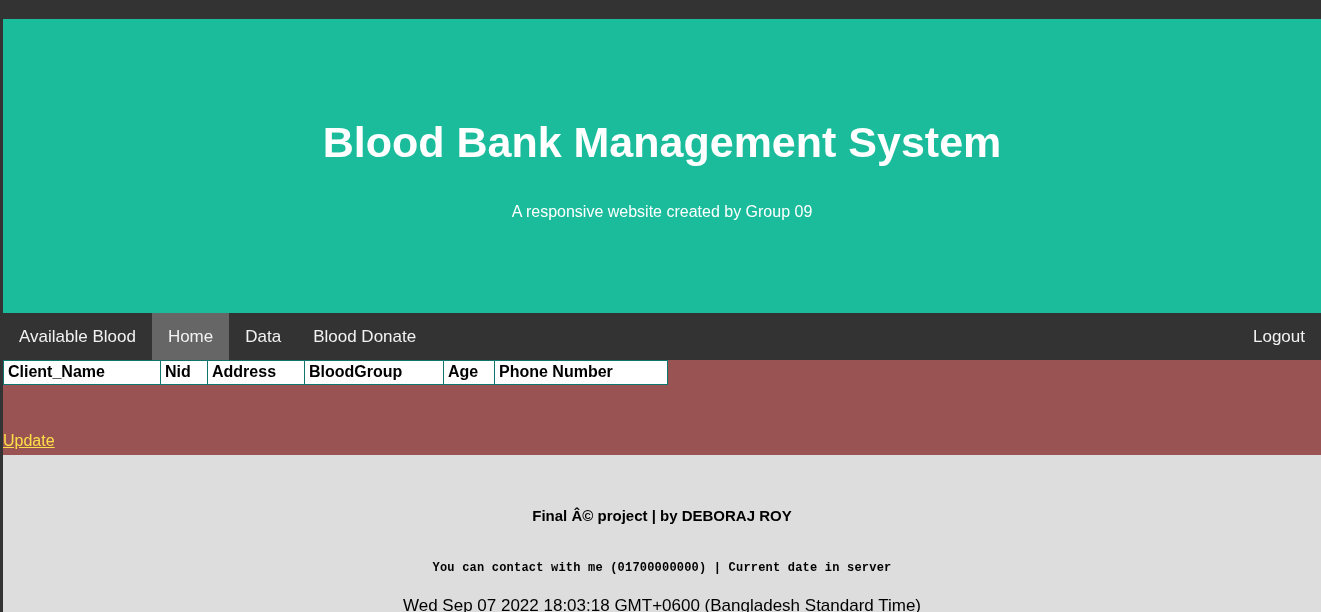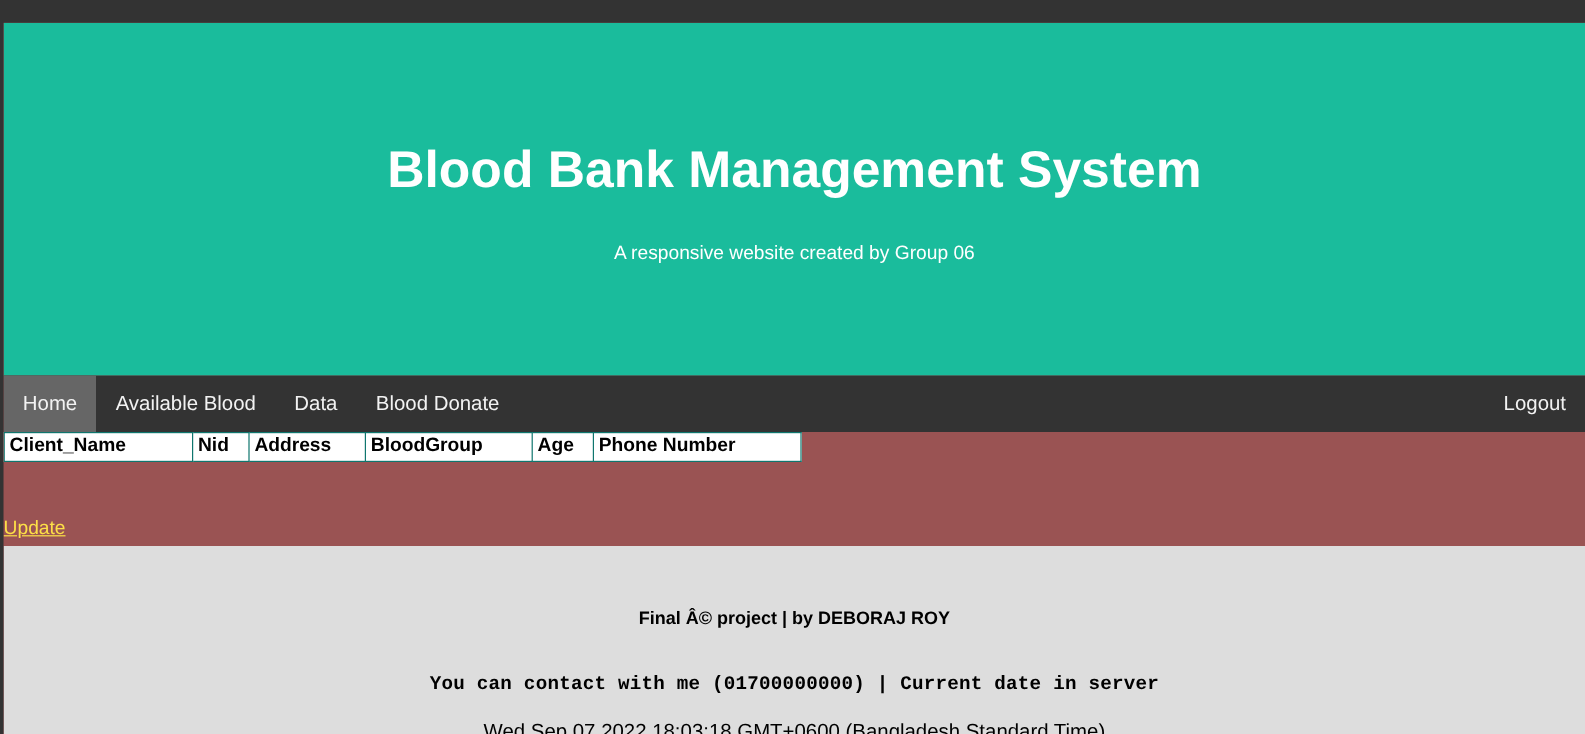--- a/index.html
+++ b/index.html
@@ -127,45 +127,45 @@
   }
   .footer-credit {
     margin: 16px;
     font-size: 15px;
     font-weight: bold;
   }
   .footer-contact {
     margin: 0;
     padding-top: 21px;
     font-family: "Liberation Mono", "DejaVu Sans Mono", monospace;
-    font-size: 16px;
+    font-size: 12px;
     font-weight: bold;
     letter-spacing: 0.2px;
   }
   .footer-date {
     margin: 0;
     padding-top: 21px;
     font-size: 17px;
     font-weight: normal;
   }
 </style>
 </head>
 <body>
 
 <div class="page">
 
   <header class="hero">
     <h1 class="hero-title">Blood Bank Management System</h1>
-    <p class="hero-subtitle">A responsive website created by Group 06</p>
+    <p class="hero-subtitle">A responsive website created by Group 09</p>
   </header>
 
   <nav class="navbar">
     <div class="nav-left">
+      <a class="nav-item" href="#">Available Blood</a>
       <a class="nav-item active" href="#">Home</a>
-      <a class="nav-item" href="#">Available Blood</a>
       <a class="nav-item" href="#">Data</a>
       <a class="nav-item" href="#">Blood Donate</a>
     </div>
     <div class="nav-right">
       <a class="nav-item" href="#">Logout</a>
     </div>
   </nav>
 
   <main class="content">
     <table class="client-table">

